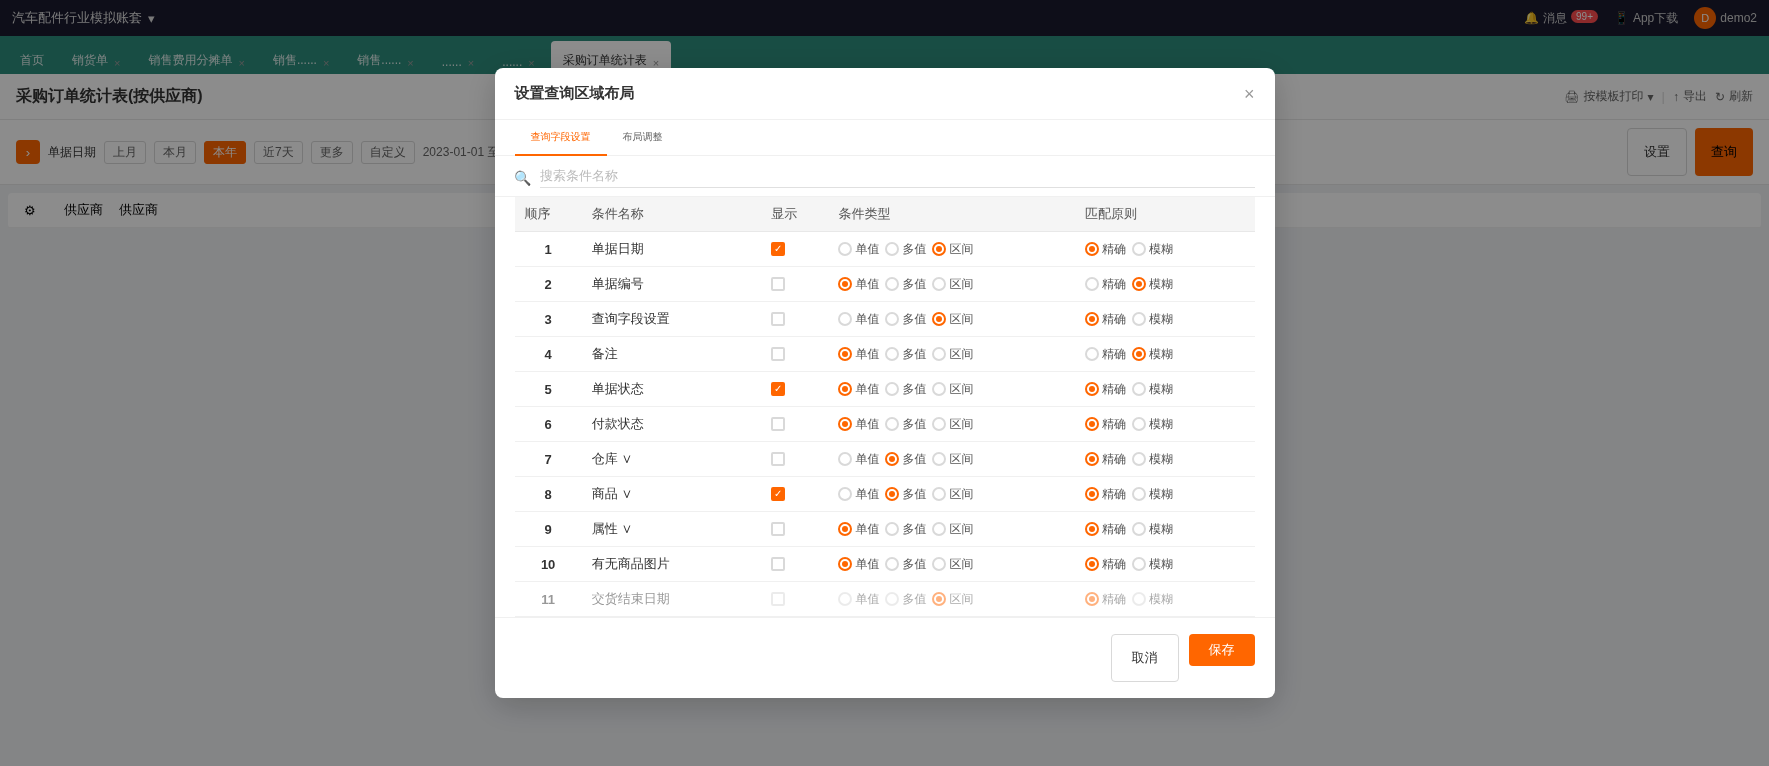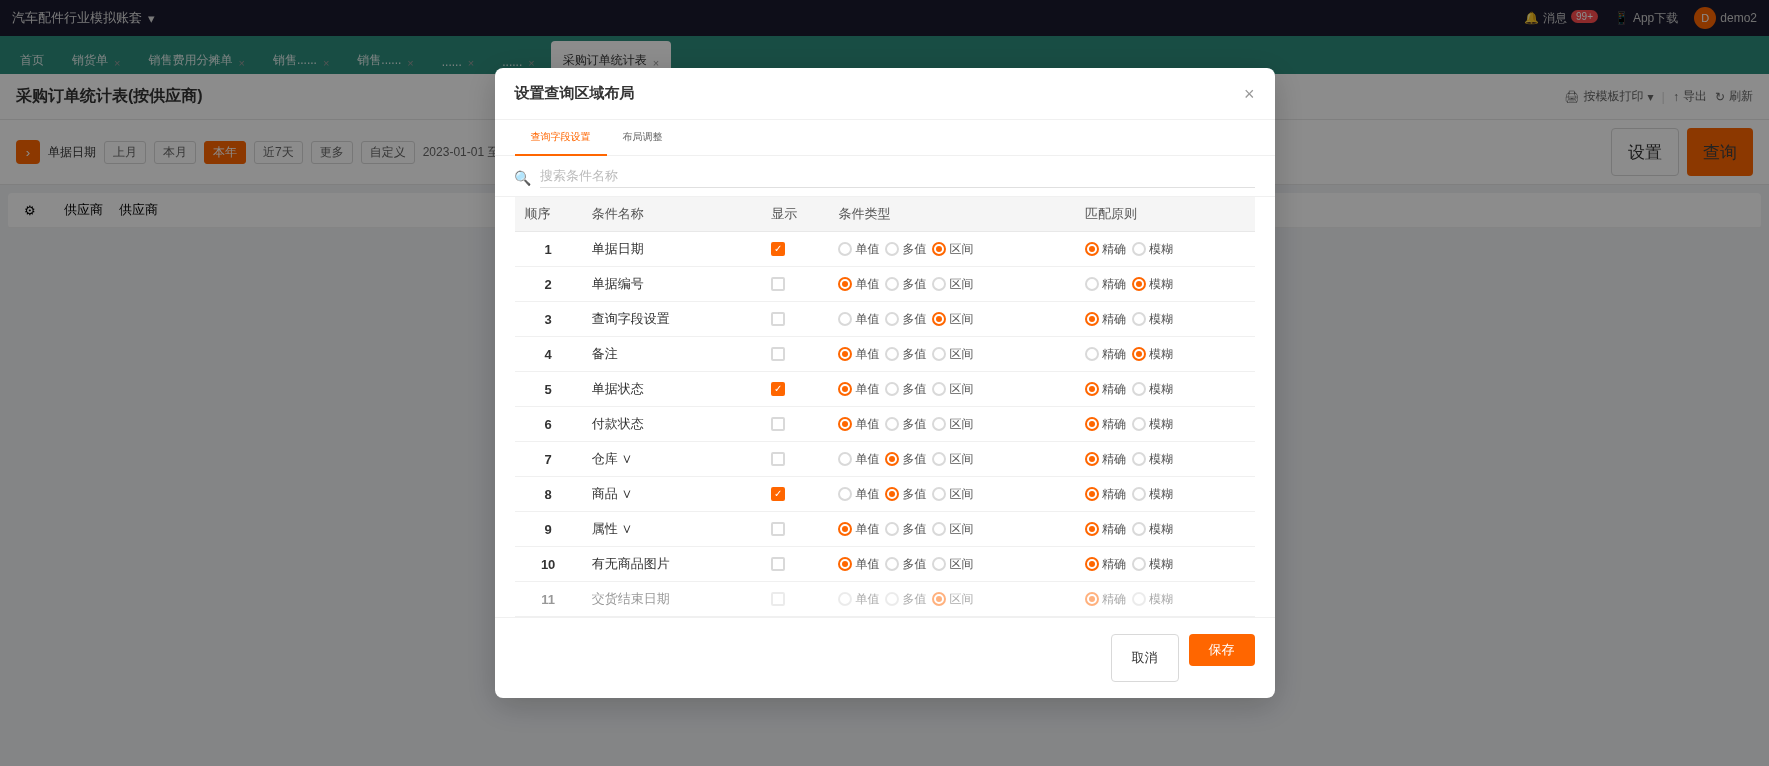--- a/index.html
+++ b/index.html
@@ -68,22 +68,22 @@
       padding: 8px 16px;
       display: flex;
       align-items: center;
       gap: 8px;
     }
     .filter-toggle { width: 24px; height: 24px; background: #f60; color: #fff; border: none; border-radius: 4px; cursor: pointer; display: flex; align-items: center; justify-content: center; }
     .date-filter { display: flex; align-items: center; gap: 4px; font-size: 12px; color: #333; }
     .date-btn { padding: 2px 8px; border-radius: 3px; cursor: pointer; border: 1px solid #d9d9d9; background: #fff; font-size: 12px; color: #666; }
     .date-btn.active { background: #f60; color: #fff; border-color: #f60; }
     .date-range { color: #666; font-size: 12px; }
-    .btn-action { height: 48px; padding: 0 16px; border-radius: 4px; cursor: pointer; font-size: 17px; border: none; }
-    .btn-query { background: #f60; color: #404040; }
+    .btn-action { height: 48px; padding: 0 16px; border-radius: 4px; cursor: pointer; font-size: 13px; border: none; }
+    .btn-query { background: #f60; color: #000000; }
     .btn-set { background: #fff; border: 1px solid #d9d9d9; color: #333; }
 
     
     .table-area {
       background: #fff;
       margin: 8px;
       border-radius: 4px;
     }
     .table-header-row {
       display: flex;

